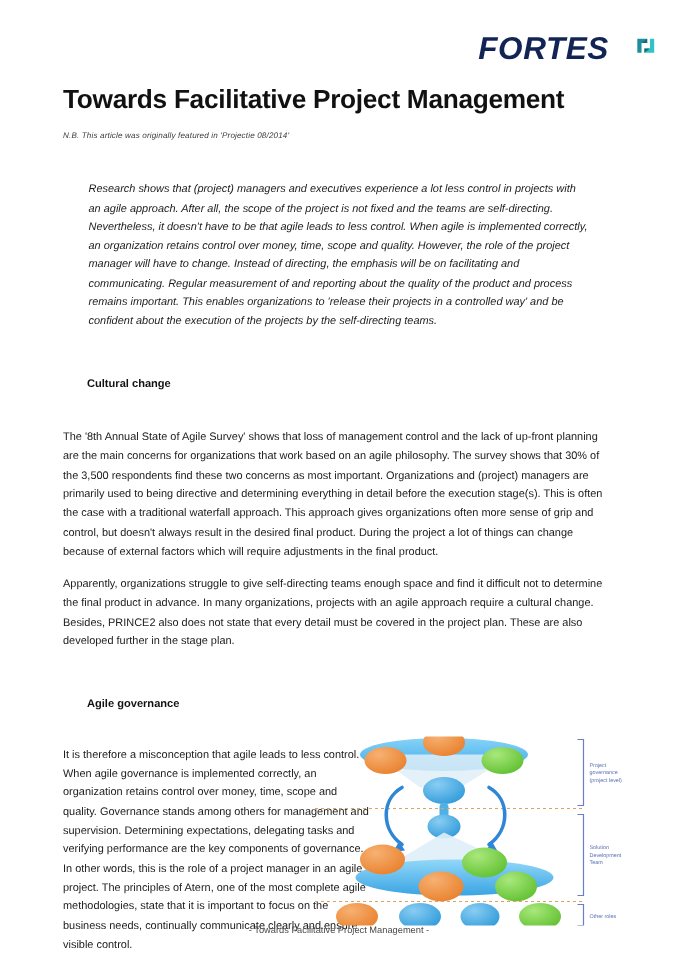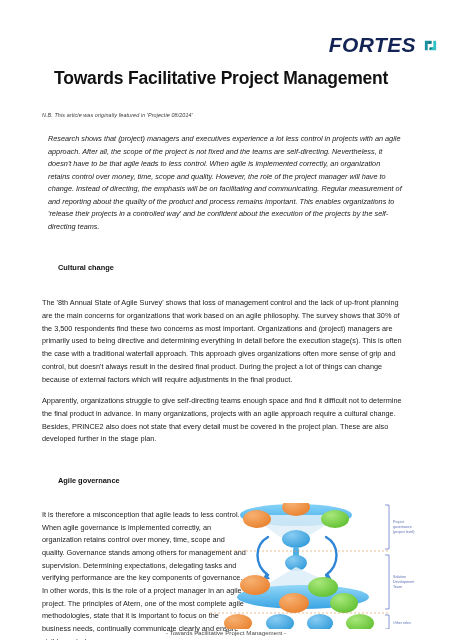--- a/index.html
+++ b/index.html
@@ -22,22 +22,22 @@
     box-sizing: border-box;
     padding: 0 42px;
   }
 
   
   .logo-wrap {
     position: absolute;
     top: 22px;
     right: 14px;
     display: flex;
-    align-items: center;
-    gap: 6px;
+    align-items: flex-start;
+    gap: 16px;
   }
   .logo-text {
     font-family: "Liberation Sans", sans-serif;
     font-style: italic;
     font-weight: bold;
     font-size: 21px;
     letter-spacing: 0.4px;
     color: #122355;
     line-height: 1;
   }
@@ -45,21 +45,21 @@
     position: relative;
     width: 15px;
     height: 15px;
     margin-left: 1px;
     margin-top: 1px;
   }
   .logo-mark svg { display: block; }
 
   
   .doc-title {
-    margin: 12px;
+    margin: 0;
     padding-top: 56px;
     font-size: 17.5px;
     font-weight: bold;
     letter-spacing: -0.2px;
     color: #111111;
   }
   .doc-subtitle {
     margin: 0;
     padding-top: 14px;
     font-size: 10.2px;
@@ -70,21 +70,21 @@
     margin: 0;
     padding-top: 11px;
     font-size: 5.4px;
     font-style: italic;
     color: #3b3b3b;
     letter-spacing: 0.1px;
   }
 
   
   .intro {
-    margin: 6px;
+    margin: 17px;
     padding-top: 9px;
     font-size: 7.3px;
     font-style: italic;
     line-height: 1.72;
     color: #1b1b1b;
     text-align: left;
   }
   .sec-head {
     margin: 16px;
     padding-top: 14px;

